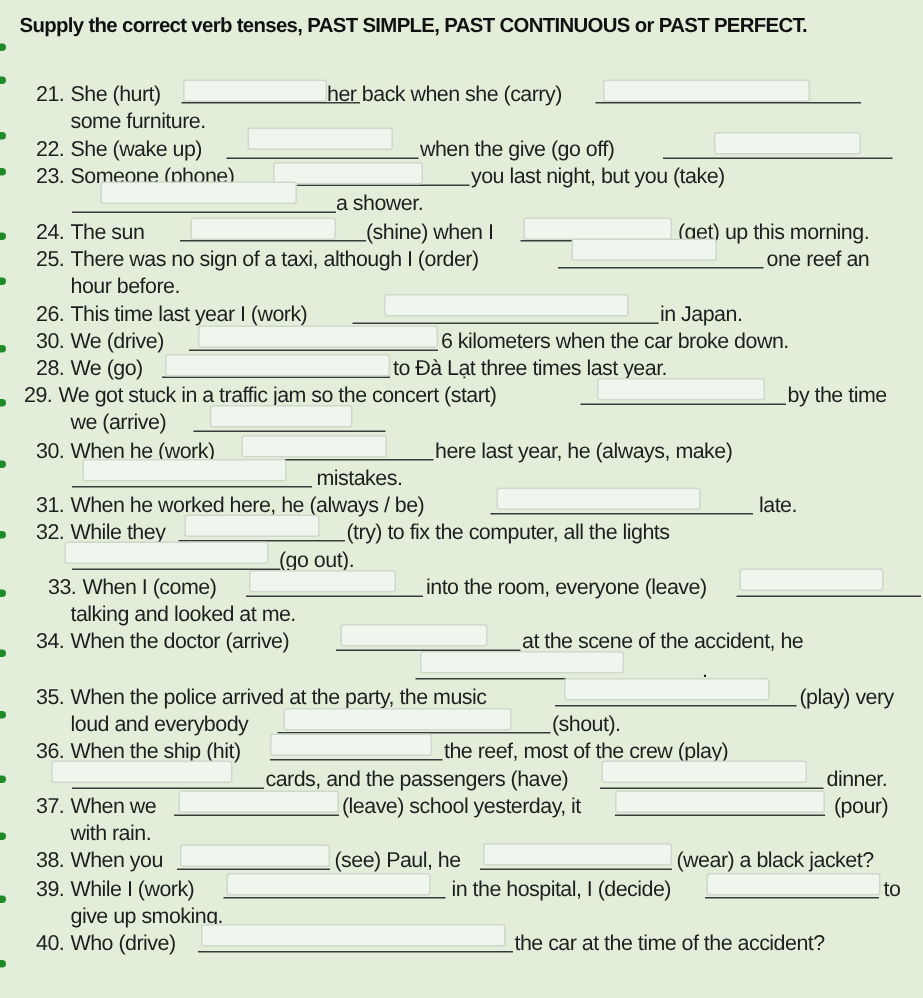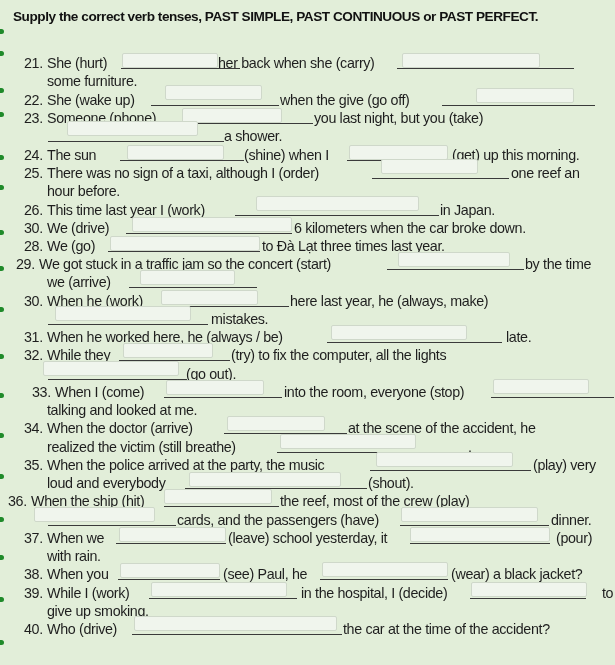--- a/index.html
+++ b/index.html
@@ -185,57 +185,56 @@
   <span class="ul" style="left:24px;width:139px"></span>
   <input class="box" style="left: 19px; width: 136px; top: -4px;" value="">
   <span class="seg" style="left:162px">(go out).</span>
 </div>
 
 <div class="line" style="left:32px;top:383px;width:590px">
   <span class="seg" style="left:0">33.</span>
   <span class="seg" style="left:23px">When I (come)</span>
   <span class="ul" style="left:132px;width:118px"></span>
   <input class="box" style="left: 134px; width: 98px; top: -3px;" value="">
-  <span class="seg" style="left:252px">into the room, everyone (stop)</span>
+  <span class="seg" style="left:252px">into the room, everyone (leave)</span>
   <span class="ul" style="left:459px;width:123px"></span>
   <input class="box" style="left: 461px; width: 96px; top: -4px;" value="">
 </div>
 <div class="line" style="left:47px;top:401px">
   <span>talking and looked at me.</span>
 </div>
 
 <div class="line" style="left:24px;top:419px;width:590px">
   <span class="seg" style="left:0">34.</span>
   <span class="seg" style="left:23px">When the doctor (arrive)</span>
   <span class="ul" style="left:200px;width:123px"></span>
   <input class="box" style="left: 203px; width: 98px; top: -3px;" value="">
   <span class="seg" style="left:324px">at the scene of the accident, he</span>
 </div>
 <div class="line" style="left:24px;top:438px;width:590px">
-  <span class="seg" style="left:23px">realized the victim (still breathe)</span>
   <span class="ul" style="left:253px;width:190px"></span>
   <input class="box" style="left: 256px; width: 136px; top: -4px;" value="">
   <span class="seg" style="left:444px">.</span>
 </div>
 
 <div class="line" style="left:24px;top:456px;width:590px">
   <span class="seg" style="left:0">35.</span>
   <span class="seg" style="left:23px">When the police arrived at the party, the music</span>
   <span class="ul" style="left:346px;width:161px"></span>
   <input class="box" style="left: 352px; width: 137px; top: -4px;" value="">
   <span class="seg" style="left:509px">(play) very</span>
 </div>
 <div class="line" style="left:24px;top:474px;width:590px">
   <span class="seg" style="left:23px">loud and everybody</span>
   <span class="ul" style="left:161px;width:182px"></span>
   <input class="box" style="left: 165px; width: 152px; top: -2px;" value="">
   <span class="seg" style="left:344px">(shout).</span>
 </div>
 
-<div class="line" style="left:8px;top:492px;width:590px">
+<div class="line" style="left:24px;top:492px;width:590px">
   <span class="seg" style="left:0">36.</span>
   <span class="seg" style="left:23px">When the ship (hit)</span>
   <span class="ul" style="left:156px;width:115px"></span>
   <input class="box" style="left: 156px; width: 108px; top: -3px;" value="">
   <span class="seg" style="left:272px">the reef, most of the crew (play)</span>
 </div>
 <div class="line" style="left:24px;top:511px;width:590px">
   <span class="ul" style="left:24px;width:128px"></span>
   <input class="box" style="left: 10px; width: 121px; top: -4px;" value="">
   <span class="seg" style="left:153px">cards, and the passengers (have)</span>
@@ -270,21 +269,21 @@
 </div>
 
 <div class="line" style="left:24px;top:584px;width:590px">
   <span class="seg" style="left:0">39.</span>
   <span class="seg" style="left:23px">While I (work)</span>
   <span class="ul" style="left:125px;width:148px"></span>
   <input class="box" style="left: 127px; width: 136px; top: -2px;" value="">
   <span class="seg" style="left:277px">in the hospital, I (decide)</span>
   <span class="ul" style="left:446px;width:116px"></span>
   <input class="box" style="left: 447px; width: 116px; top: -2px;" value="">
-  <span class="seg" style="left:578px">to</span>
+  <span class="seg" style="left:565px">to</span>
 </div>
 <div class="line" style="left:47px;top:602px">
   <span>give up smoking.</span>
 </div>
 
 <div class="line" style="left:24px;top:620px;width:590px">
   <span class="seg" style="left:0">40.</span>
   <span class="seg" style="left:23px">Who (drive)</span>
   <span class="ul" style="left:108px;width:210px"></span>
   <input class="box" style="left: 110px; width: 203px; top: -4px;" value="">

